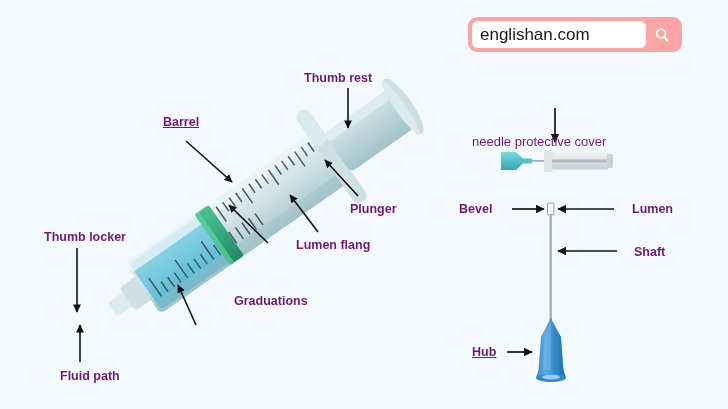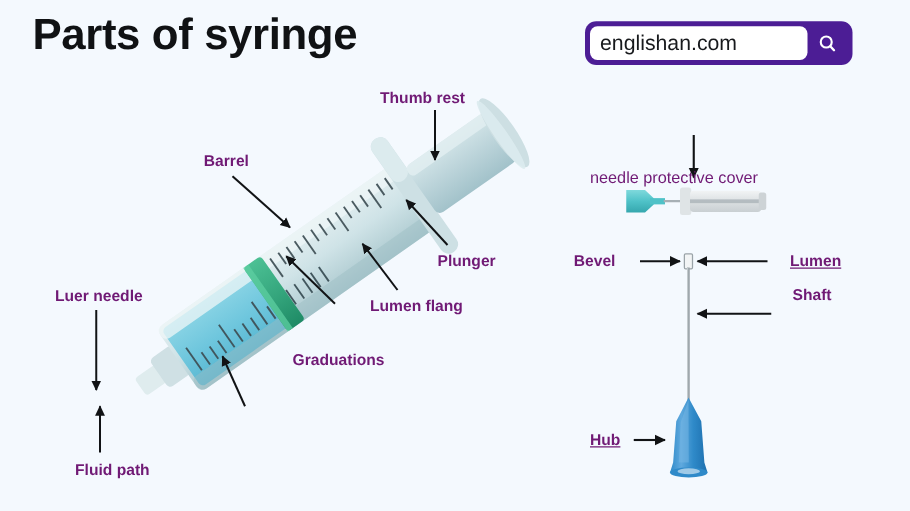--- a/index.html
+++ b/index.html
@@ -29,21 +29,21 @@
     color: #101214;
     letter-spacing: -0.3px;
     white-space: nowrap;
   }
   #searchbox {
     position: absolute;
     left: 468px;
     top: 17px;
     width: 214px;
     height: 35px;
-    background: #4c1d95;
+    background: #fca5a5;
     border-radius: 9px;
     box-sizing: border-box;
     padding: 4px;
     display: flex;
     align-items: center;
   }
   #search-input {
     flex: 1 1 auto;
     height: 27px;
     background: #ffffff;
@@ -85,21 +85,20 @@
     width: 728px;
     height: 409px;
     pointer-events: none;
   }
 </style>
 </head>
 <body>
 
 <div id="page">
 
-  <div id="title">Parts of syringe</div>
 
   <div id="searchbox">
     <div id="search-input">englishan.com</div>
     <div id="search-btn">
       <svg width="20" height="20" viewBox="0 0 20 20">
         <circle cx="9" cy="8.6" r="4.4" fill="none" stroke="#ffffff" stroke-width="1.7"></circle>
         <line x1="12.2" y1="12.0" x2="15.2" y2="15.2" stroke="#ffffff" stroke-width="1.9" stroke-linecap="round"></line>
       </svg>
     </div>
   </div>
@@ -260,36 +259,36 @@
     <g stroke="#111315" stroke-width="1.7" fill="none">
       <line x1="512" y1="209" x2="544" y2="209" marker-end="url(#ahead)"></line>
       <line x1="614" y1="209" x2="558" y2="209" marker-end="url(#ahead)"></line>
       <line x1="617" y1="251" x2="558" y2="251" marker-end="url(#ahead)"></line>
       <line x1="507" y1="352" x2="532" y2="352" marker-end="url(#ahead)"></line>
     </g>
   </svg>
 
   <div class="lbl" style="left:304px; top:72px;">Thumb rest</div>
 
-  <div class="lbl" style="left:163px; top:123px;">Barrel</div>
+  <div class="lbl" style="left:163px; top:116px;text-decoration:underline;">Barrel</div>
 
   <div class="lbl" style="left:350px; top:203px;">Plunger</div>
 
   <div class="lbl" style="left:296px; top:239px;">Lumen flang</div>
 
-  <div class="lbl" style="left:234px; top:282px;">Graduations</div>
-
-  <div class="lbl" style="left:44px; top:231px;">Luer needle</div>
+  <div class="lbl" style="left:234px; top:295px;">Graduations</div>
+
+  <div class="lbl" style="left:44px; top:231px;">Thumb locker</div>
 
 
   <div class="lbl" style="left:46px; top:370px;margin-left:14px;">Fluid path</div>
 
   <div class="lbl lbl-light" style="left:472px; top:87px; font-size:13px;">needle protective cover</div>
 
   <div class="lbl" style="left:459px; top:203px;">Bevel</div>
 
-  <div class="lbl" style="left:632px; top:203px;text-decoration:underline;">Lumen</div>
-
-  <div class="lbl" style="left:634px; top:230px;">Shaft</div>
+  <div class="lbl" style="left:632px; top:203px;">Lumen</div>
+
+  <div class="lbl" style="left:634px; top:246px;">Shaft</div>
 
   <div class="lbl" style="left:472px; top:346px;text-decoration:underline;">Hub</div>
 
 </div>
 
 </body></html>

